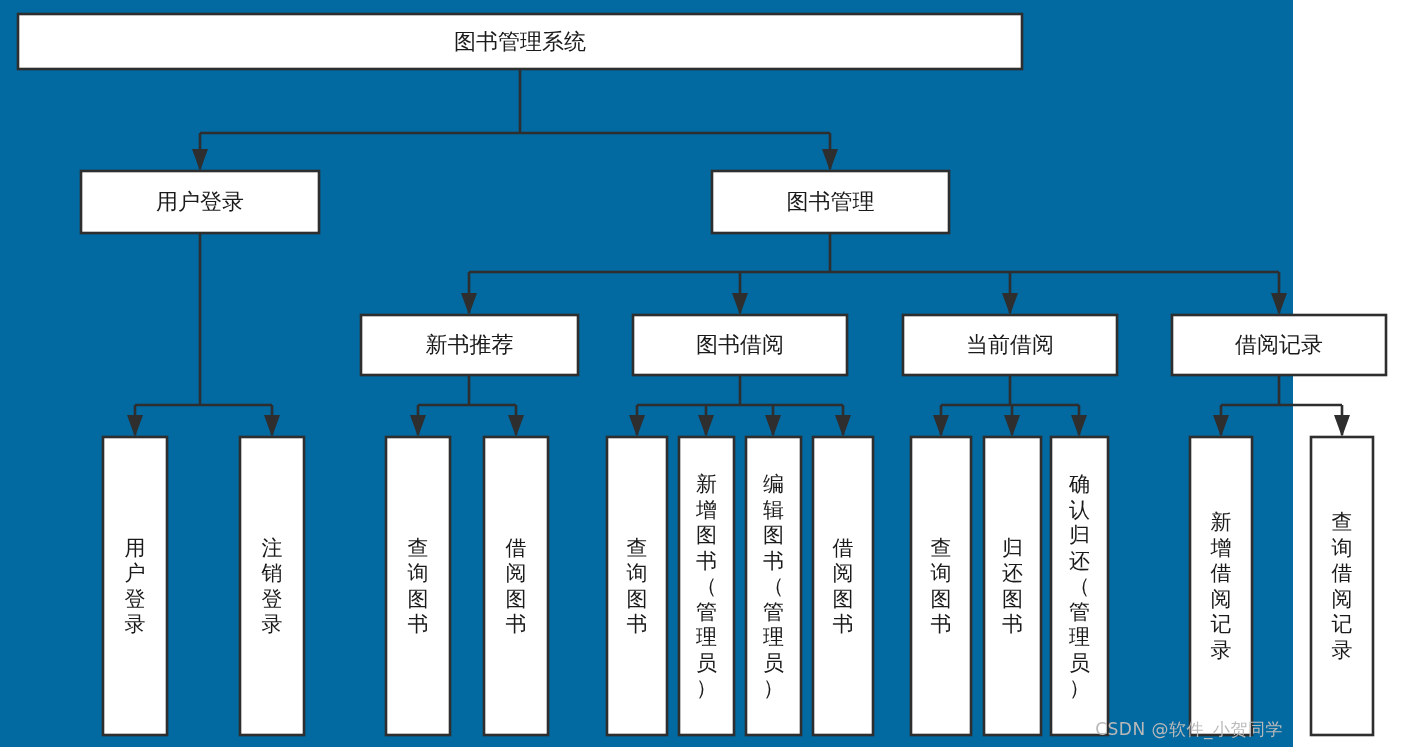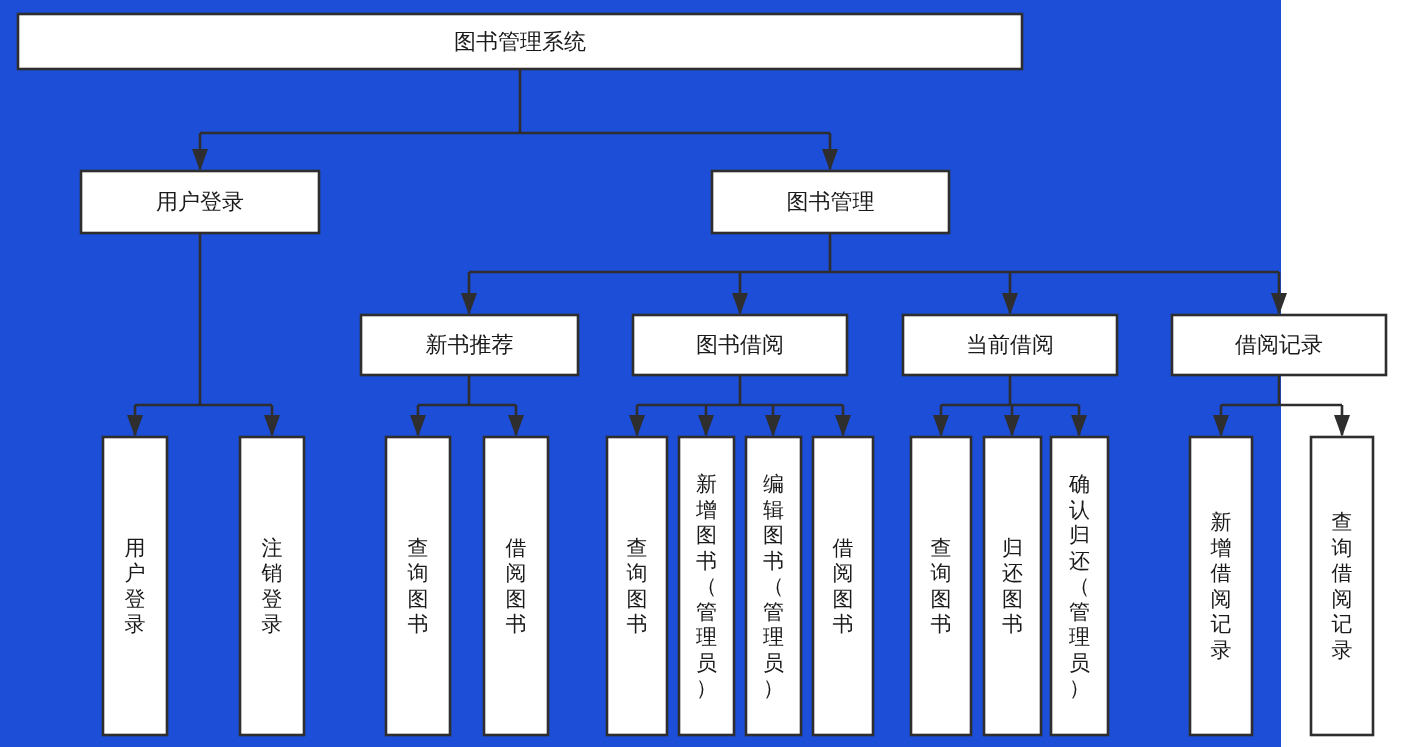--- a/index.html
+++ b/index.html
@@ -12,21 +12,22 @@
     font-family: "DejaVu Sans", "Liberation Sans", sans-serif;
     width: 1405px;
     height: 747px;
     overflow: hidden;
     position: relative;
   }
   #diagram-root {
     position: relative;
     width: 1281px;
     height: 747px;
-    background: #1d4ed8;
+    background: #0369a1;
+    padding-left: 12px;
   }
   svg#tree-svg {
     position: absolute;
     top: 0;
     left: 0;
     width: 1405px;
     height: 747px;
     display: block;
   }
   .node-box {
@@ -204,13 +205,14 @@
         <g>
           <rect x="1190" y="437" width="62" height="298" class="node-box"></rect>
           <text x="1221" y="529.39" class="node-label-vertical" font-size="21"><tspan x="1221" dy="0">新</tspan><tspan x="1221" dy="25.5">增</tspan><tspan x="1221" dy="25.5">借</tspan><tspan x="1221" dy="25.5">阅</tspan><tspan x="1221" dy="25.5">记</tspan><tspan x="1221" dy="25.5">录</tspan></text>
         </g>
         <g>
           <rect x="1311" y="437" width="62" height="298" class="node-box"></rect>
           <text x="1342" y="529.39" class="node-label-vertical" font-size="21"><tspan x="1342" dy="0">查</tspan><tspan x="1342" dy="25.5">询</tspan><tspan x="1342" dy="25.5">借</tspan><tspan x="1342" dy="25.5">阅</tspan><tspan x="1342" dy="25.5">记</tspan><tspan x="1342" dy="25.5">录</tspan></text>
         </g>
       </g>
   </svg>
+  <div class="watermark-text">CSDN @软件_小贺同学</div>
 </div>
 
 </body></html>

